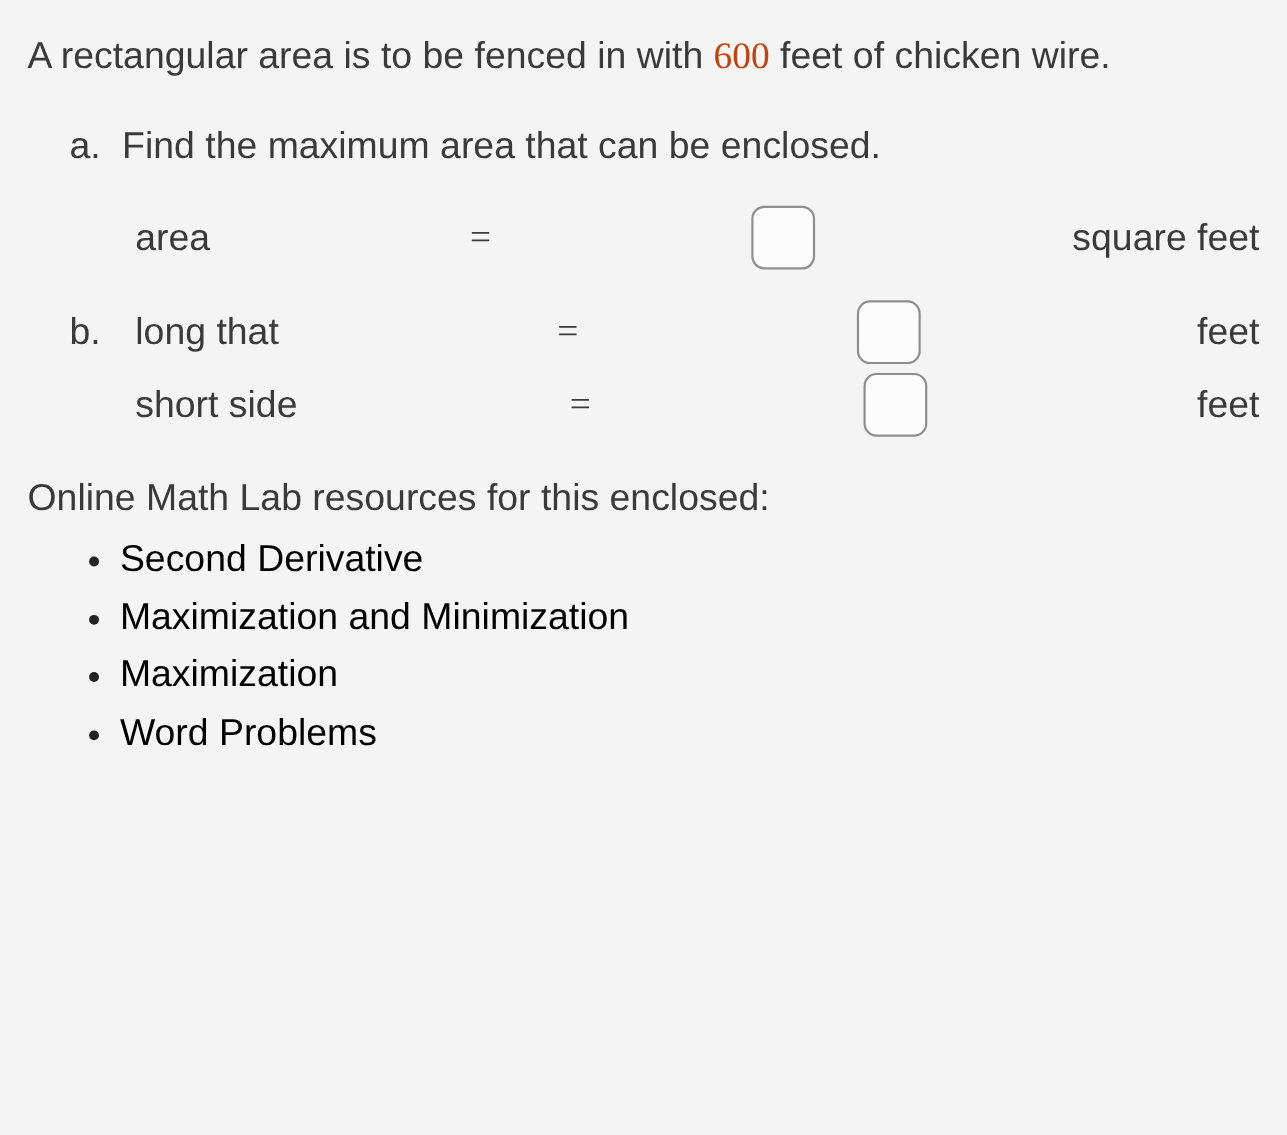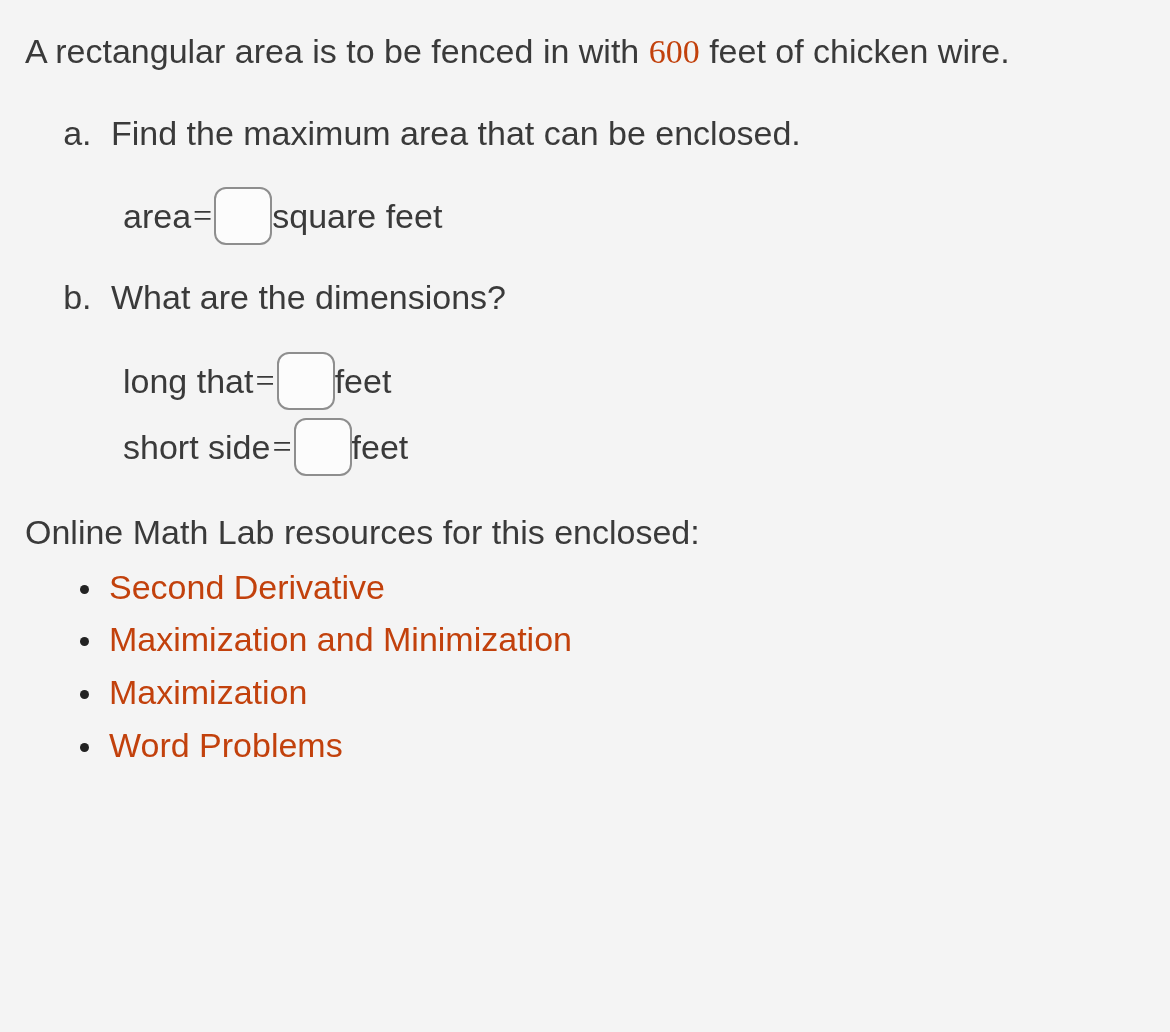--- a/index.html
+++ b/index.html
@@ -33,23 +33,24 @@
     }
     ol.parts > li::marker {
       color: #3a3a3a;
     }
     .answer-block {
       margin: 28px 0 10px 12px;
     }
     .answer-line {
       display: flex;
       align-items: center;
-      gap: 0;
+      gap: 12px;
       margin-bottom: 8px;
       white-space: nowrap;
+      justify-content: space-between;
     }
     .answer-input {
       display: inline-block;
       width: 58px;
       height: 58px;
       border: 2px solid #8e8e8e;
       border-radius: 12px;
       background: #fcfcfc;
       font-size: 28px;
       text-align: center;
@@ -70,21 +71,21 @@
     }
     ul.resources li {
       margin-bottom: 0px;
       padding-left: 4px;
     }
     ul.resources li::marker {
       color: #222;
       font-size: 30px;
     }
     .resource-link {
-      color: #c2410c;
+      color: #000000;
       text-decoration: none;
       cursor: pointer;
       margin-top: 32px;
     }
   </style>
 </head>
 <body>
 
 <div class="problem-statement">
   <span>A rectangular area is to be fenced in with </span><span class="math-num">600</span><span> feet of chicken wire.</span>
@@ -96,21 +97,20 @@
     <div class="answer-block">
       <div class="answer-line">
         <span>area</span>
         <span class="eq">=</span>
         <input class="answer-input" type="text" value="" style="">
         <span>square feet</span>
       </div>
     </div>
   </li>
   <li>
-    <div>What are the dimensions?</div>
     <div class="answer-block">
       <div class="answer-line">
         <span>long that</span>
         <span class="eq">=</span>
         <input class="answer-input" type="text" value="" style="">
         <span>feet</span>
       </div>
       <div class="answer-line">
         <span>short side</span>
         <span class="eq">=</span>

